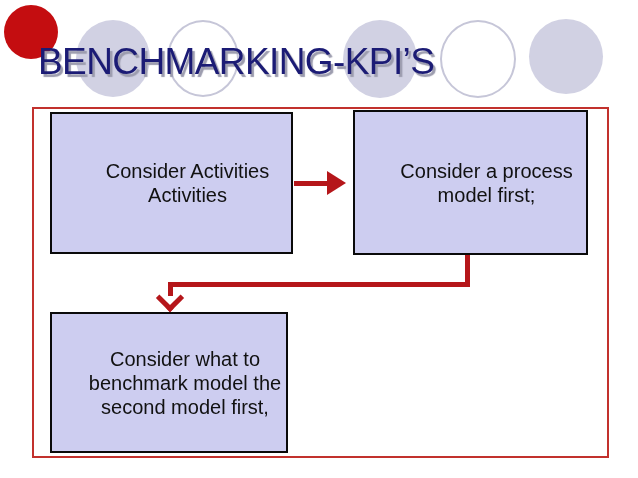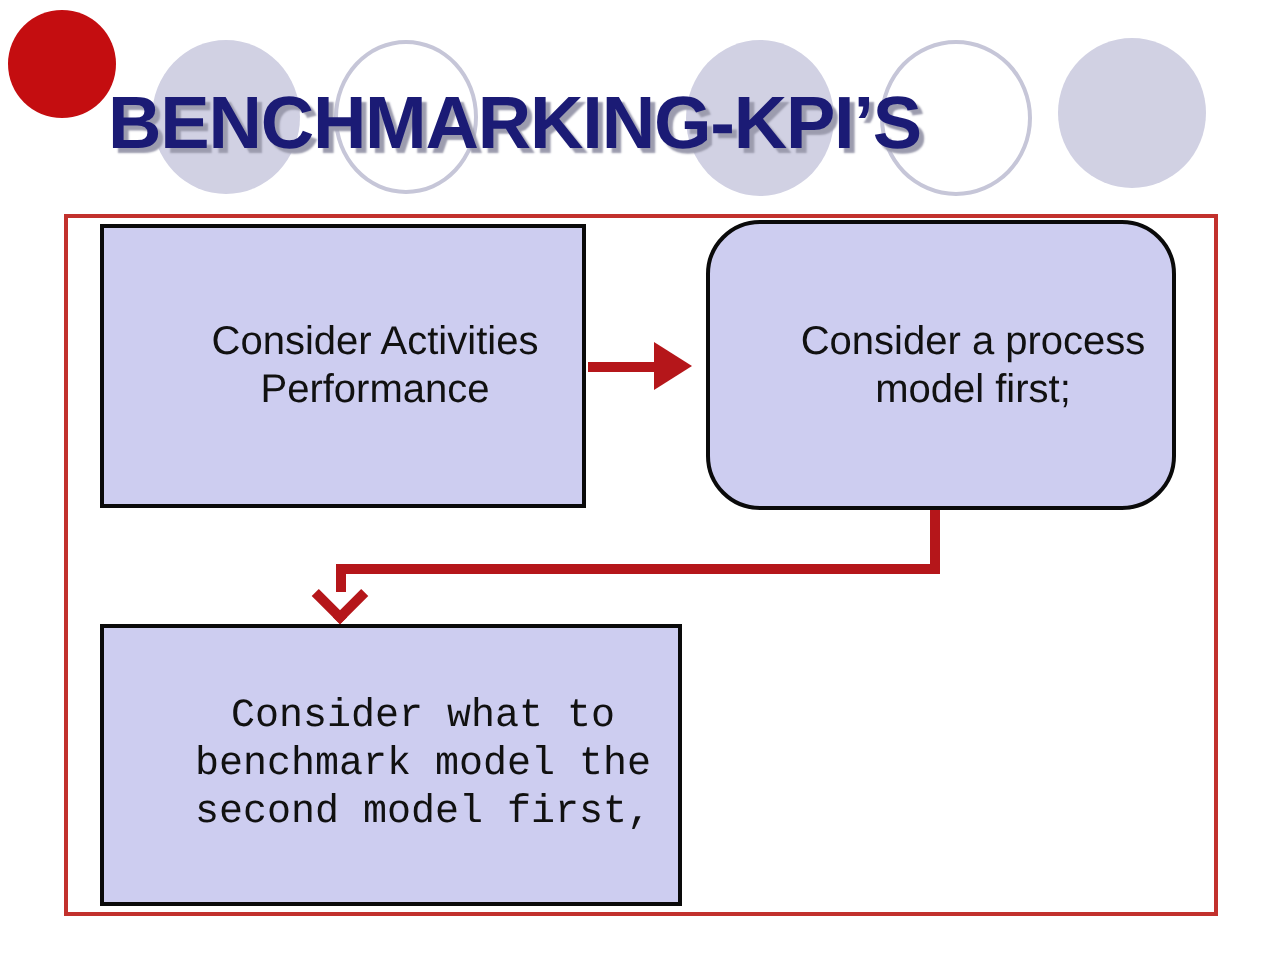--- a/index.html
+++ b/index.html
@@ -31,27 +31,26 @@
   .c2 { left: 167px; top: 20px; width: 68px; height: 73px; }
   .c3 { left: 343px; top: 20px; width: 74px; height: 78px; }
   .c4 { left: 440px; top: 20px; width: 72px; height: 74px; }
   .c5 { left: 529px; top: 19px; width: 74px; height: 75px; }
   
   .title {
     position: absolute;
     left: 38px; top: 42px;
     z-index: 2;
     font-size: 37px;
-    font-weight: bold;
+    font-weight: normal;
     letter-spacing: -0.6px;
     line-height: 40px;
     color: var(--title-color, #1b1b75);
     text-shadow: 2.5px 2.5px 1px var(--title-shadow, #9c9cae);
     white-space: nowrap;
-    margin-left: 16px;
   }
   
   .frame {
     position: absolute;
     left: 32px; top: 107px;
     width: 573px; height: 347px;
     border: 2px solid var(--frame-red, #c2312d);
     z-index: 3;
     background: transparent;
   }
@@ -66,22 +65,22 @@
     line-height: 24px;
     text-align: center;
     display: flex;
     flex-direction: column;
     justify-content: center;
     align-items: center;
     z-index: 4;
     padding-left: 32px;
   }
   .box1 { left: 50px;  top: 112px; width: 243px; height: 142px; }
-  .box2 { left: 353px; top: 110px; width: 235px; height: 145px; border-radius: 27px; }
-  .box3 { left: 50px;  top: 312px; width: 291px; height: 141px; font-family: Liberation Mono, monospace; }
+  .box2 { left: 353px; top: 110px; width: 235px; height: 145px; }
+  .box3 { left: 50px;  top: 312px; width: 238px; height: 141px; }
   
   .redbar {
     position: absolute;
     background: var(--arrow-red, #b5161a);
     z-index: 5;
   }
   .a1-shaft { left: 294px; top: 181px; width: 33px; height: 5px; }
   .a1-head {
     position: absolute;
     left: 327px; top: 171px;
@@ -115,21 +114,21 @@
   <div class="circle filled c3"></div>
   <div class="circle outlined c4"></div>
   <div class="circle filled c5"></div>
 
   <div class="title">BENCHMARKING-KPI’S</div>
 
   <div class="frame"></div>
 
   <div class="nodebox box1">
     <span>Consider Activities</span>
-    <span>Performance</span>
+    <span>Activities</span>
   </div>
 
   <div class="nodebox box2">
     <span>Consider a process</span>
     <span>model first;</span>
   </div>
 
   <div class="nodebox box3">
     <span>Consider what to</span>
     <span>benchmark model the</span>

